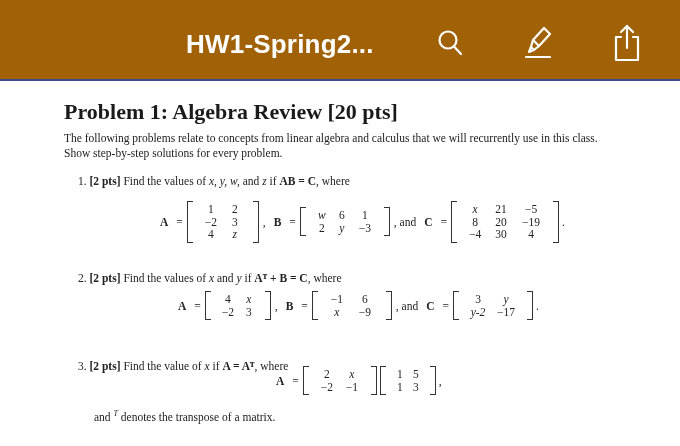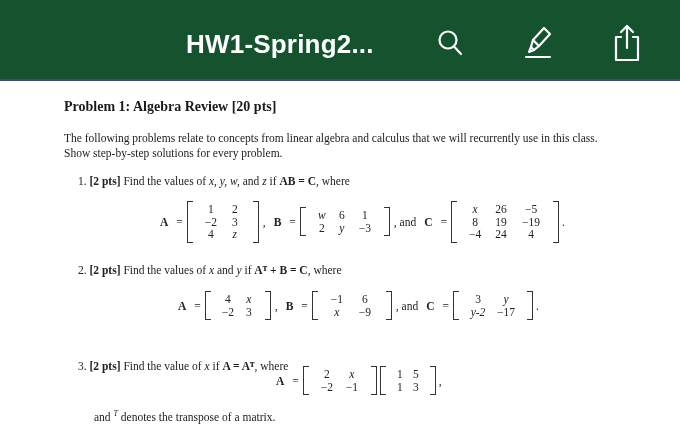--- a/index.html
+++ b/index.html
@@ -1,26 +1,26 @@
 <!DOCTYPE html>
 <html><head>
 <meta charset="utf-8">
 <style>
   * { box-sizing: border-box; margin: 0; padding: 0; }
   html, body { width: 680px; height: 446px; overflow: hidden; background: #ffffff; }
   body { font-family: "Liberation Serif", "DejaVu Serif", serif; color: #1a1a1a; position: relative; }
 
-  .topbar { position: absolute; left: 0; top: 0; width: 680px; height: 81px; background: #14532d; border-bottom: 2px solid #3c4890; }
+  .topbar { position: absolute; left: 0; top: 0; width: 680px; height: 81px; background: #a16207; border-bottom: 2px solid #3c4890; }
   .doc-title { position: absolute; left: 186px; top: 29px; font-family: "Liberation Sans", "DejaVu Sans", sans-serif; font-size: 26px; font-weight: bold; color: #ffffff; letter-spacing: 0.2px; }
   .tb-icon { position: absolute; top: 22px; width: 40px; height: 42px; display: flex; align-items: center; justify-content: center; cursor: pointer; }
   .tb-icon svg { stroke: #ffffff; fill: none; stroke-width: 2.2; stroke-linecap: round; stroke-linejoin: round; }
 
   .page { position: absolute; left: 0; top: 83px; width: 680px; height: 363px; background: #ffffff; }
 
-  .h1 { position: absolute; left: 64px; top: 99px; font-size: 14px; font-weight: bold; white-space: nowrap; }
+  .h1 { position: absolute; left: 64px; top: 99px; font-size: 22px; font-weight: bold; white-space: nowrap; }
   .intro { position: absolute; left: 64px; top: 131px; width: 560px; font-size: 11.5px; line-height: 15px; color: #222; }
 
   .item { position: absolute; left: 78px; font-size: 11.5px; white-space: nowrap; color: #222; }
   .item b { font-weight: bold; }
   .item i { }
 
   .eq { position: absolute; display: flex; align-items: center; font-size: 11.5px; color: #222; white-space: nowrap; }
   .eq .lbl { font-weight: bold; margin-right: 4px; }
   .eq .op { margin: 0 4px; }
   .eq .sep { margin: 0 8px 0 4px; }
@@ -101,35 +101,35 @@
     </span>
     <span class="br r"></span>
   </span>
   <span class="sep">, and</span>
   <span class="lbl">C</span>
     <span class="op">=</span>
   <span class="mat">
     <span class="br l"></span>
     <span class="cells" style="grid-template-columns:24px 28px 32px;">
       <span class="cell it">x</span>
-        <span class="cell">26</span>
+        <span class="cell">21</span>
         <span class="cell">−5</span>
       <span class="cell">8</span>
-        <span class="cell">19</span>
+        <span class="cell">20</span>
         <span class="cell">−19</span>
       <span class="cell">−4</span>
-        <span class="cell">24</span>
+        <span class="cell">30</span>
         <span class="cell">4</span>
     </span>
     <span class="br r"></span>
   </span>
   <span style="margin-left:3px;">.</span>
 </div>
 
-<div class="item" style="top:264px;">
+<div class="item" style="top:272px;">
   <span>2.</span>
   <b>[2 pts]</b>
   <span>Find the values of </span><i>x</i><span> and </span><i>y</i><span> if </span><b>Aᵀ + B = C</b><span>, where</span>
 </div>
 <div class="eq" style="left:178px; top:291px;">
   <span class="lbl">A</span>
     <span class="op">=</span>
   <span class="mat">
     <span class="br l"></span>
     <span class="cells" style="grid-template-columns:22px 20px;">

